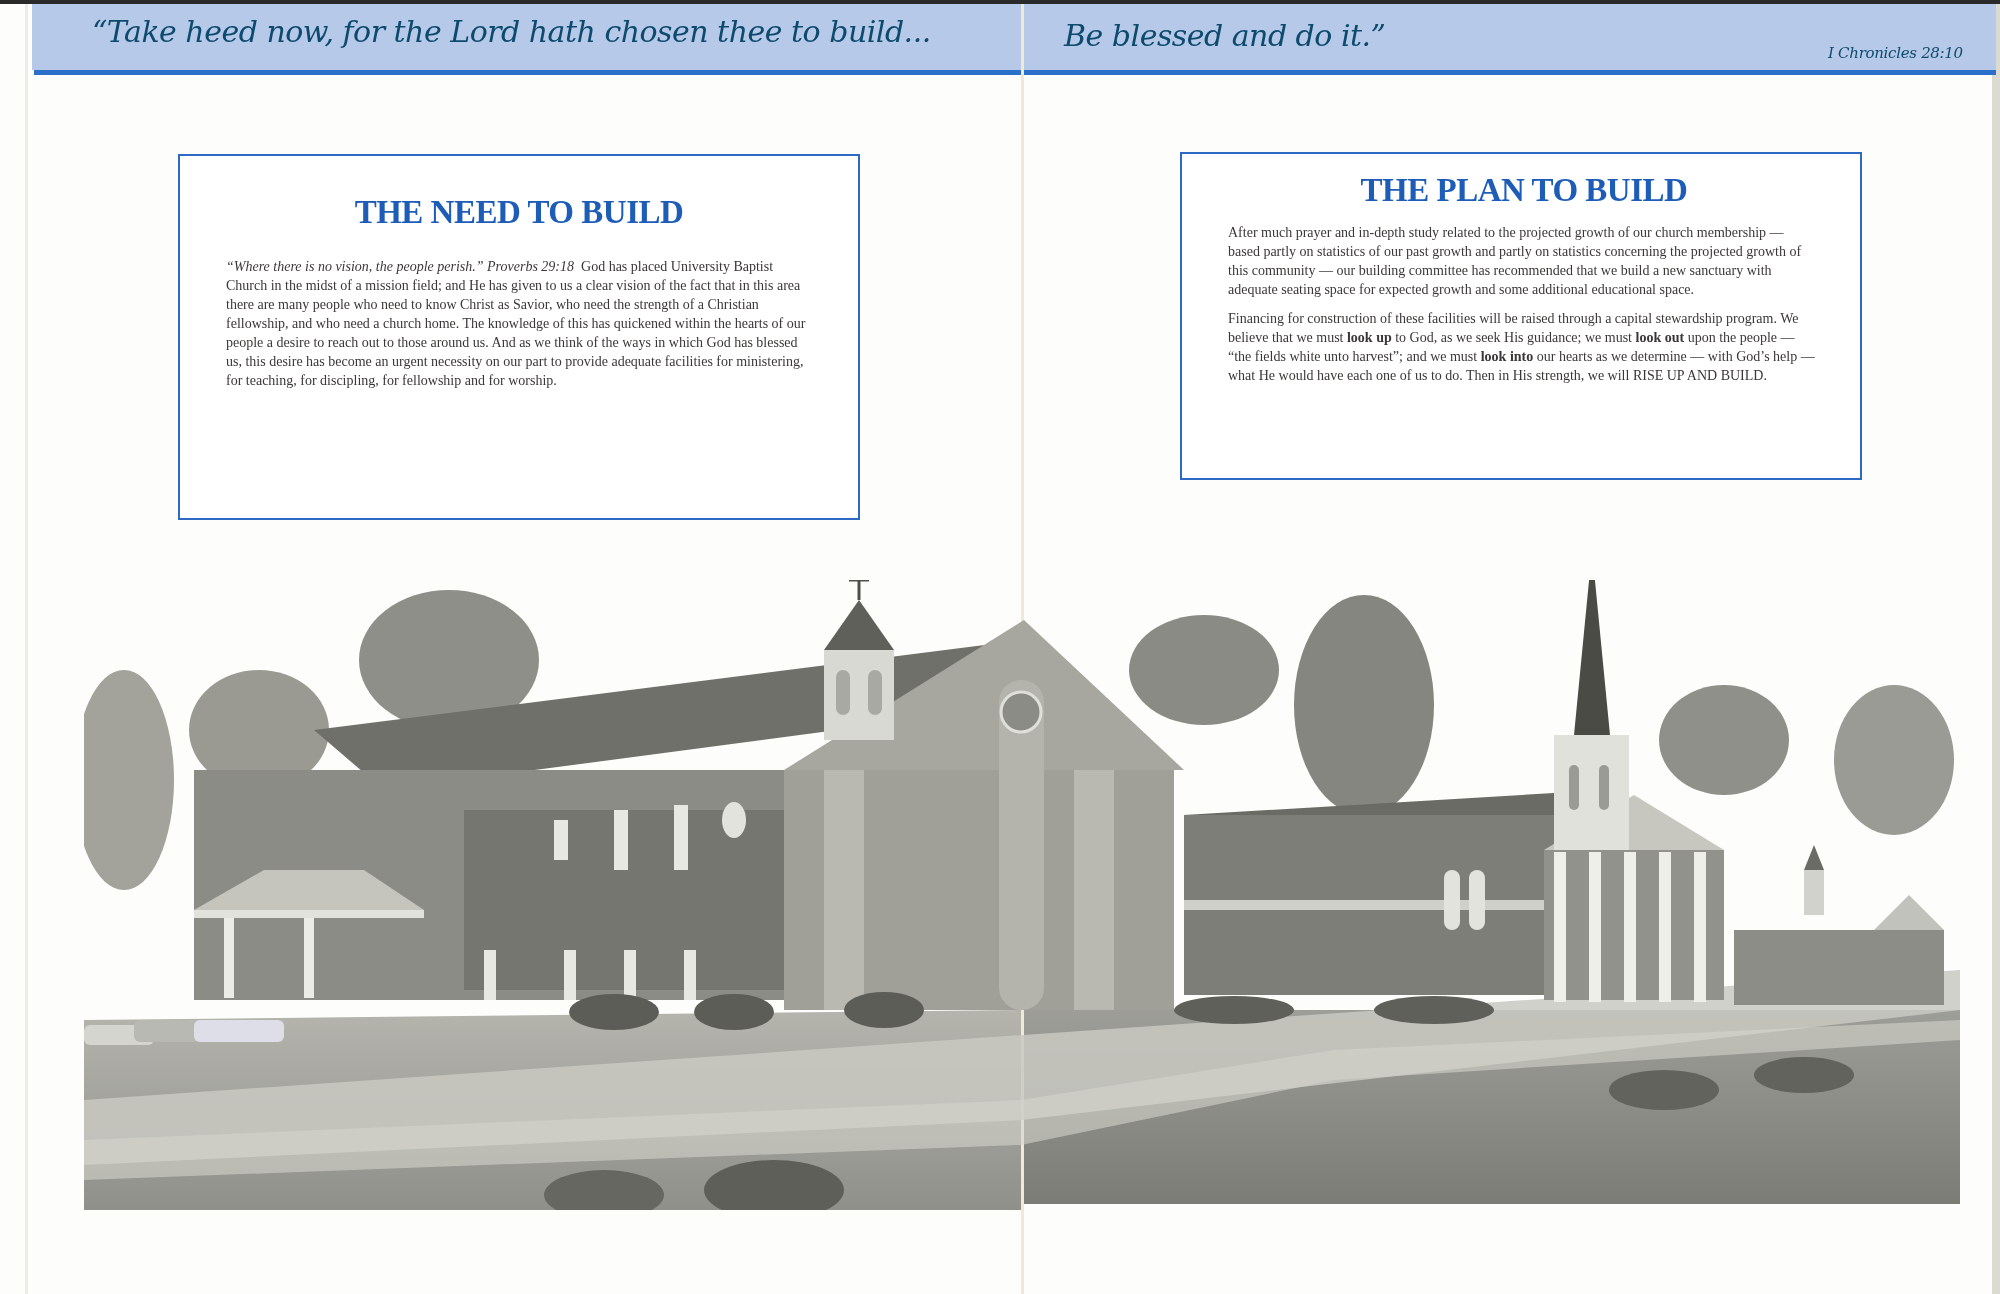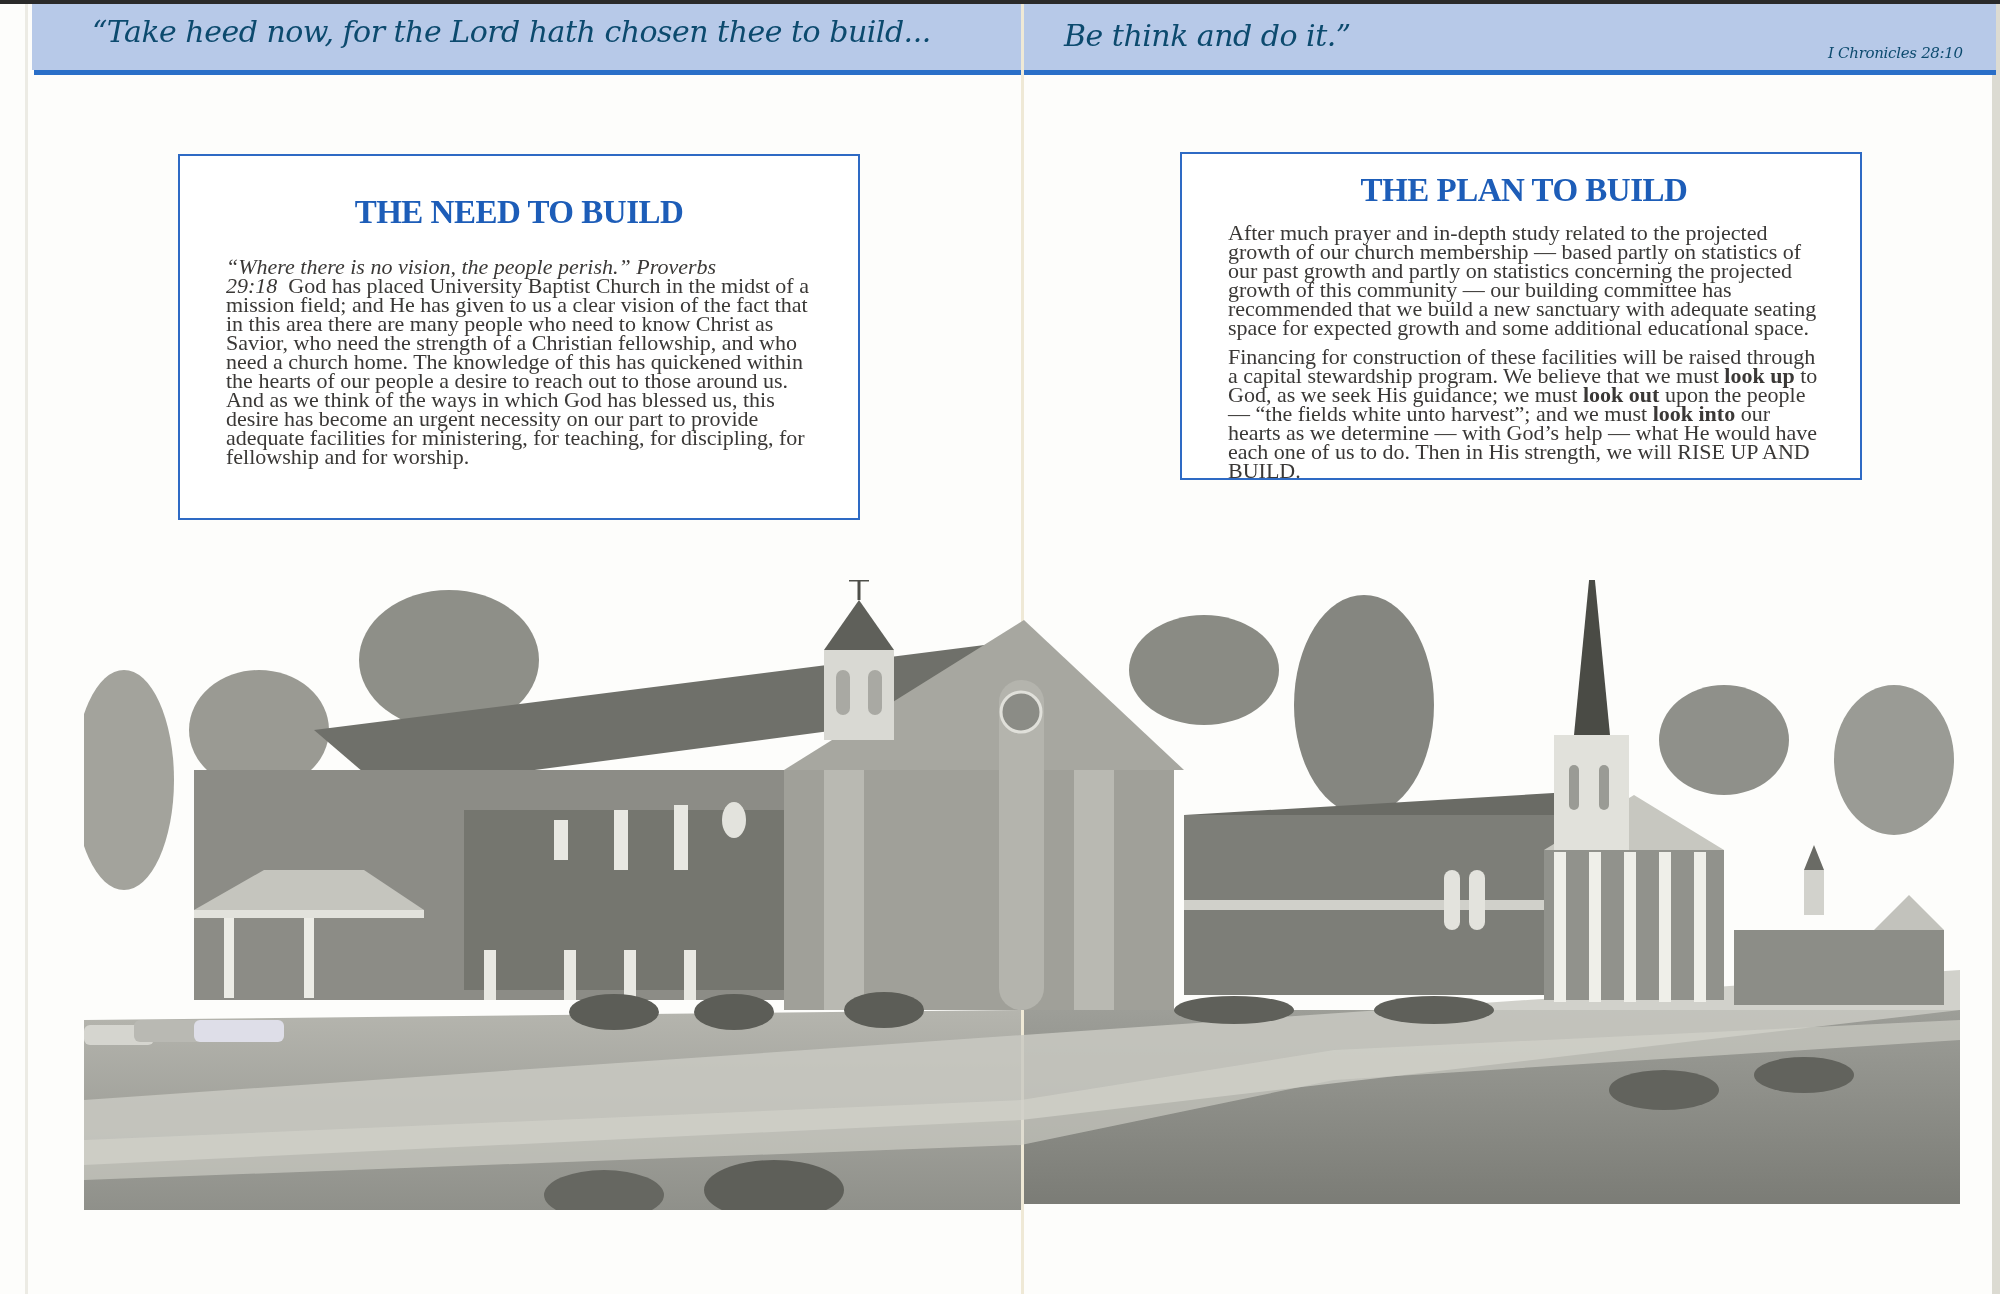--- a/index.html
+++ b/index.html
@@ -36,21 +36,21 @@
   .box.plan { left:1180px; top:152px; width:682px; height:328px; }
   .box h2 {
     margin:0; text-align:center; color:#1d5db8;
     font-family:"Liberation Serif", serif; font-weight:bold;
     font-size:33px; letter-spacing:-0.5px;
   }
   .box.need h2 { margin-top:38px; }
   .box.plan h2 { margin-top:18px;padding-left:6px; }
   .box p {
     margin:0; color:#3a3836;
-    font-family:"Liberation Serif", serif; font-size:22px; line-height:19px;
+    font-family:"Liberation Serif", serif; font-size:14px; line-height:19px;
   }
   .box.need p { margin:26px 44px 0 46px;font-family:Liberation Serif, serif; }
   .box.plan p { margin:14px 42px 0 46px; }
   .box.plan p + p { margin-top:10px; }
   .box p i { font-style:italic; }
   .box p b { font-weight:bold; }
 
   .illustration { position:absolute; left:84px; top:580px; width:1876px; height:630px; }
   .illustration svg { display:block; }
 </style>
@@ -61,21 +61,21 @@
 <div class="left-margin-edge"></div>
 <div class="right-margin-edge"></div>
 
 <div class="banner left"></div>
 <div class="banner right"></div>
 <div class="banner-rule left"></div>
 <div class="banner-rule right"></div>
 <div class="gutter"></div>
 
 <div class="banner-text left">“Take heed now, for the Lord hath chosen thee to build...</div>
-<div class="banner-text right">Be think and do it.”</div>
+<div class="banner-text right">Be blessed and do it.”</div>
 <div class="banner-text cite">I Chronicles 28:10</div>
 
 <div class="box need">
   <h2>THE NEED TO BUILD</h2>
   <p><i>“Where there is no vision, the people perish.” Proverbs 29:18</i>&nbsp;&nbsp;<span>God has placed University Baptist Church in the midst of a mission field; and He has given to us a clear vision of the fact that in this area there are many people who need to know Christ as Savior, who need the strength of a Christian fellowship, and who need a church home. The knowledge of this has quickened within the hearts of our people a desire to reach out to those around us. And as we think of the ways in which God has blessed us, this desire has become an urgent necessity on our part to provide adequate facilities for ministering, for teaching, for discipling, for fellowship and for worship.</span></p>
 </div>
 
 <div class="box plan">
   <h2>THE PLAN TO BUILD</h2>
   <p>After much prayer and in-depth study related to the projected growth of our church membership — based partly on statistics of our past growth and partly on statistics concerning the projected growth of this community — our building committee has recommended that we build a new sanctuary with adequate seating space for expected growth and some additional educational space.</p>

